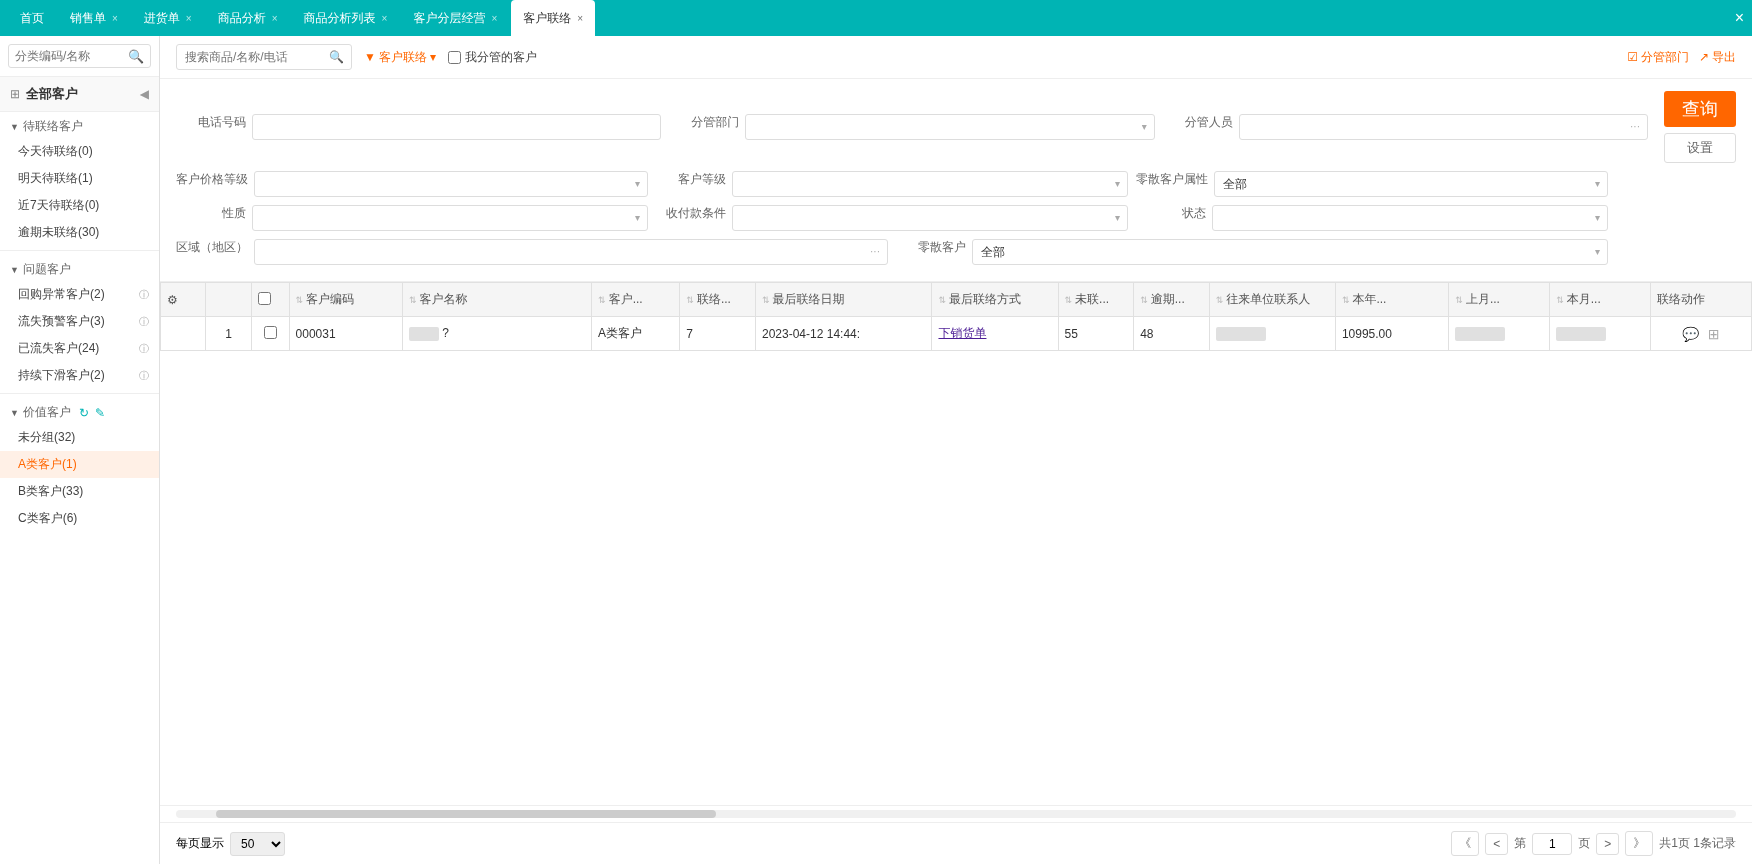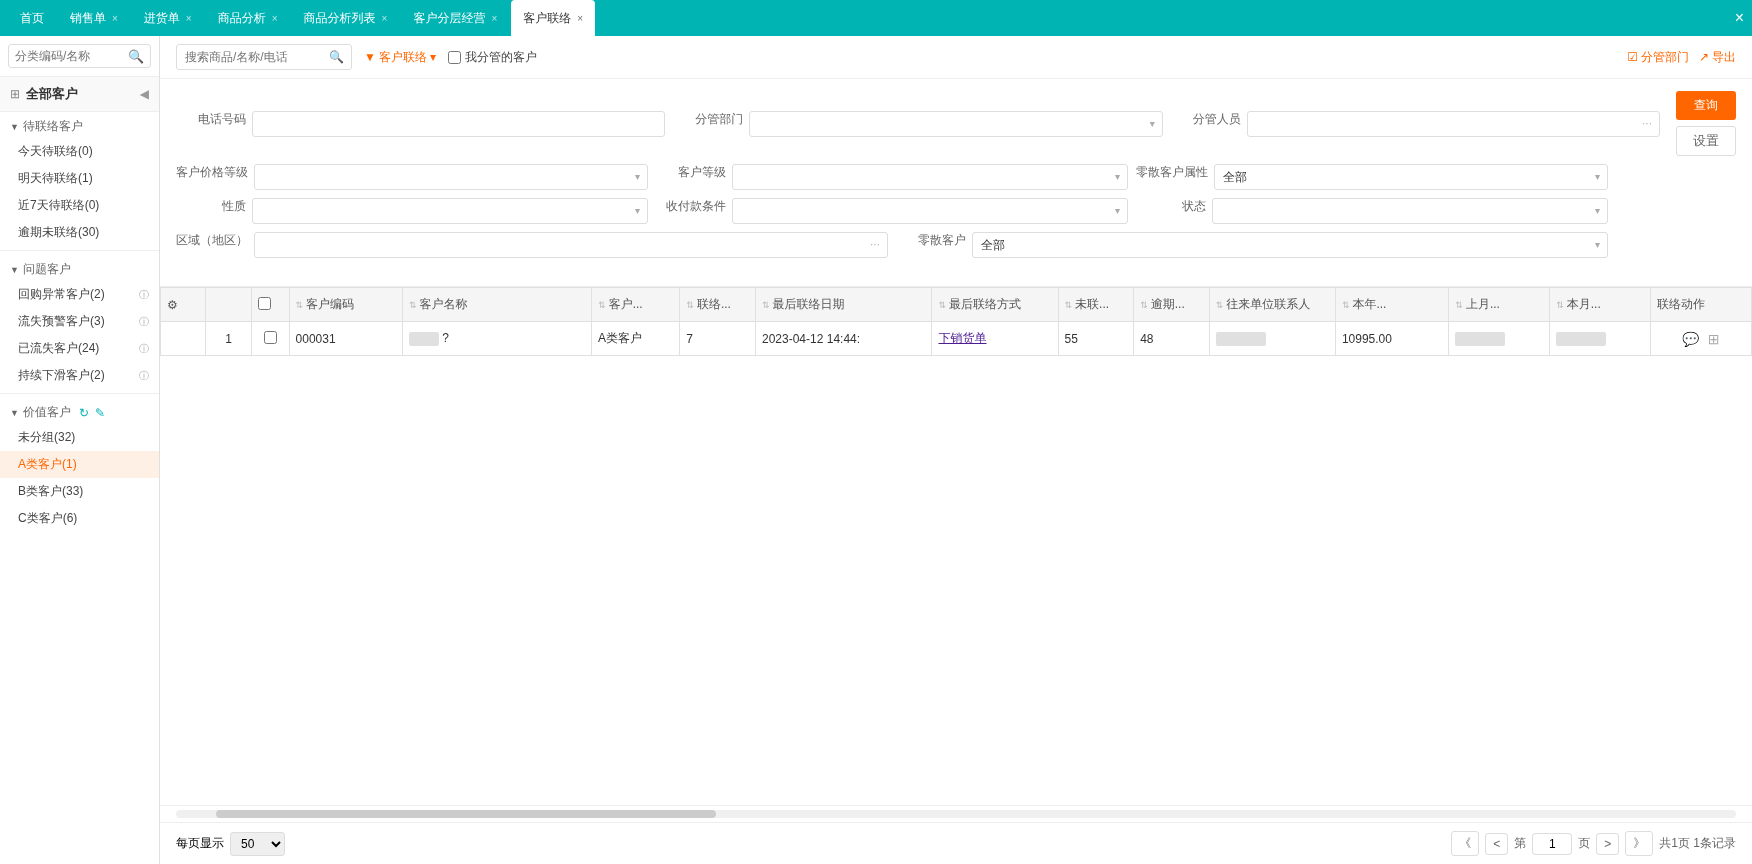--- a/index.html
+++ b/index.html
@@ -167,21 +167,21 @@
       padding: 12px 16px;
       border-bottom: 1px solid #eee;
       flex-shrink: 0;
     }
     .filter-row {
       display: flex;
       gap: 8px;
       margin-bottom: 8px;
       align-items: center;
     }
-    .filter-row:last-child { margin-bottom: 16px; }
+    .filter-row:last-child { margin-bottom: 4px; }
     .filter-field {
       display: flex;
       align-items: flex-start;
       flex: 1;
       gap: 6px;
     }
     .filter-field label {
       color: #666;
       white-space: nowrap;
       min-width: 70px;
@@ -217,21 +217,21 @@
       color: #aaa;
       font-size: 10px;
     }
     .btn-query {
       background: #ff6600;
       color: white;
       border: none;
       border-radius: 3px;
       padding: 6px 18px;
       cursor: pointer;
-      font-size: 12px;
+      font-size: 18px;
     }
     .btn-setting {
       background: white;
       color: #666;
       border: 1px solid #ddd;
       border-radius: 3px;
       padding: 5px 14px;
       cursor: pointer;
       font-size: 13px;
     }

